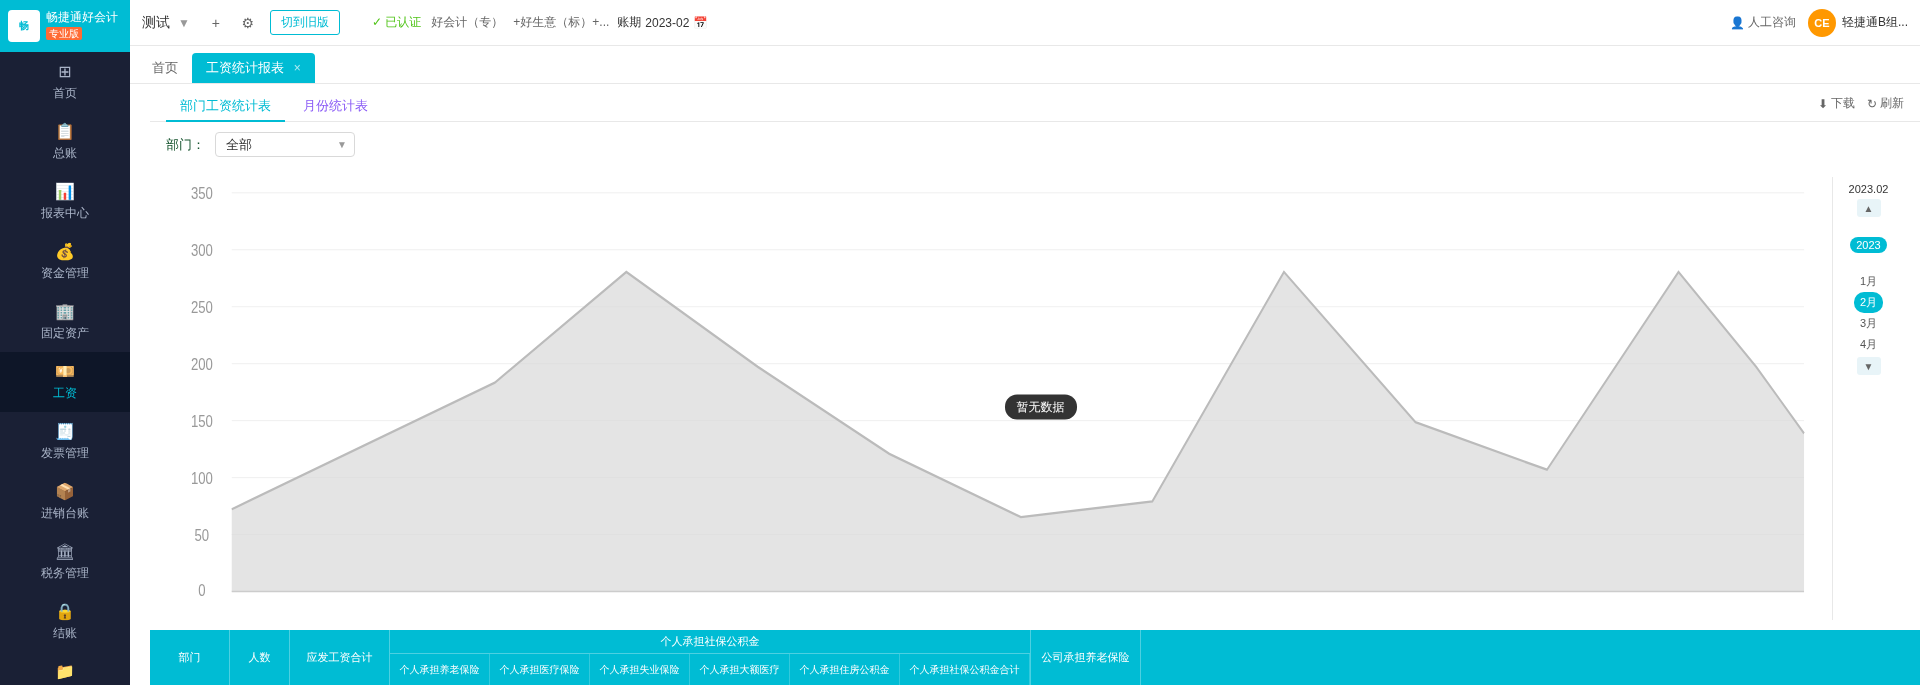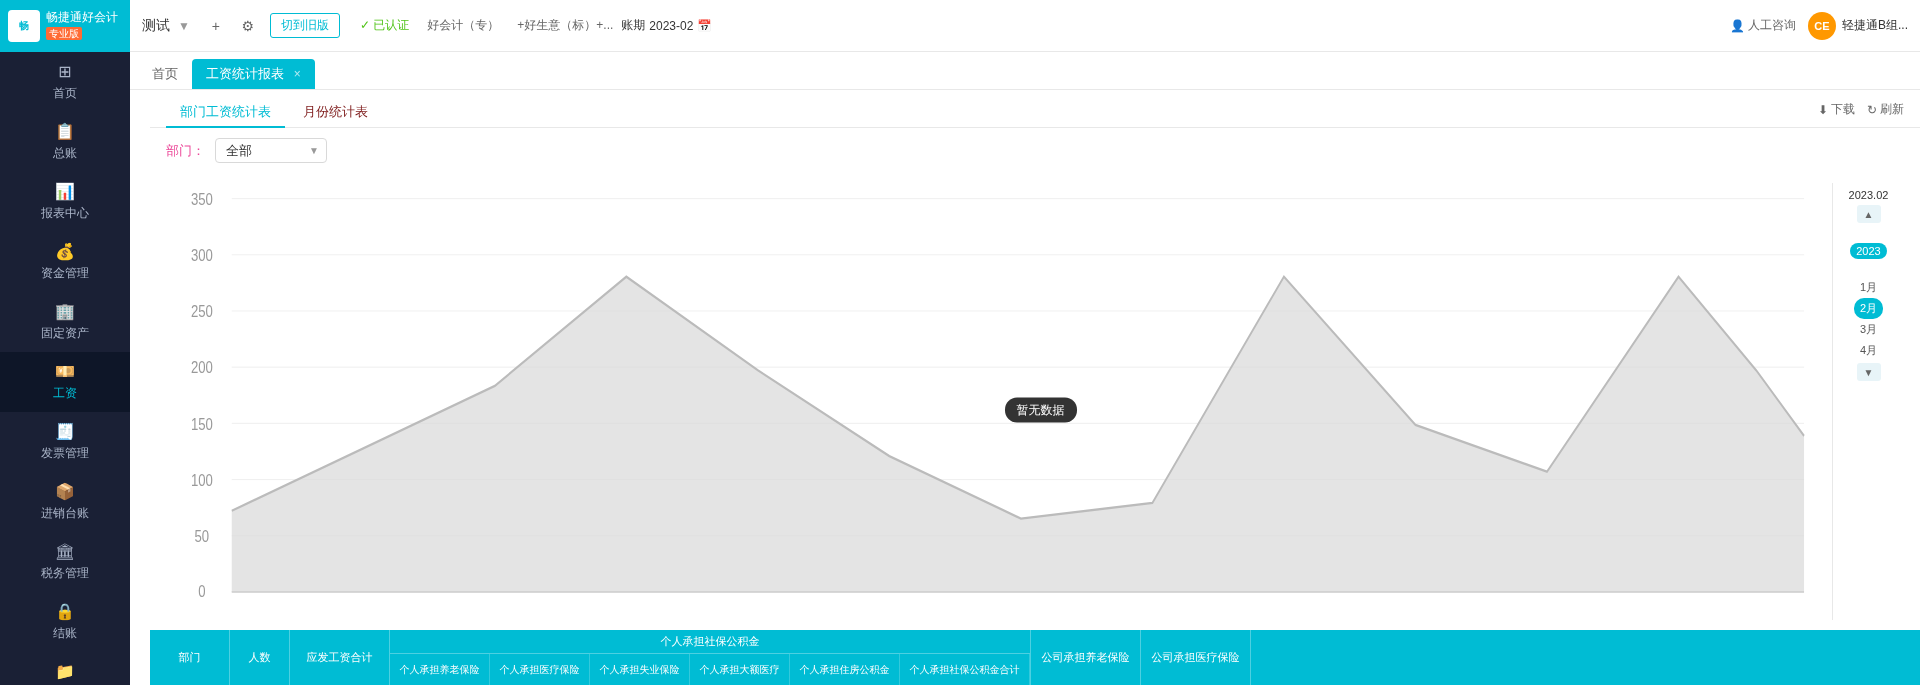--- a/index.html
+++ b/index.html
@@ -61,21 +61,21 @@
       flex: 1;
       display: flex;
       flex-direction: column;
       height: 685px;
       overflow: hidden;
     }
 
     
     .top-header {
       background: #fff;
-      height: 52px;
+      height: 46px;
       display: flex;
       align-items: center;
       padding: 0 12px;
       gap: 8px;
       border-bottom: 1px solid #e8e8e8;
       flex-shrink: 0;
     }
     .header-title { font-size: 14px; color: #333; font-weight: 500; }
     .header-arrow { color: #999; font-size: 12px; }
     .header-btn-group { display: flex; gap: 4px; margin-left: 4px; }
@@ -89,21 +89,21 @@
     }
     .switch-btn {
       border: 1px solid #00bcd4;
       color: #00bcd4;
       background: #fff;
       padding: 3px 10px;
       border-radius: 3px;
       cursor: pointer;
       font-size: 12px;
     }
-    .header-tags { display: flex; gap: 18px; align-items: center; margin-left: 12px; }
+    .header-tags { display: flex; gap: 10px; align-items: center; margin-left: 24px; }
     .tag { font-size: 12px; color: #666; }
     .tag.green { color: #52c41a; }
     .header-period { margin-left: 0; font-size: 12px; color: #333; display: flex; align-items: center; gap: 4px; }
     .header-right { margin-left: auto; display: flex; align-items: center; gap: 12px; }
     .header-right .help-btn { font-size: 12px; color: #666; cursor: pointer; display: flex; align-items: center; gap: 3px; }
     .avatar-area { display: flex; align-items: center; gap: 6px; cursor: pointer; }
     .avatar { width: 28px; height: 28px; background: #ff9800; border-radius: 50%; display: flex; align-items: center; justify-content: center; color: #fff; font-size: 11px; font-weight: bold; }
 
     
     .tabs-bar {
@@ -153,47 +153,47 @@
       padding: 8px 16px 0;
       border-bottom: 1px solid #e8e8e8;
       flex-shrink: 0;
       justify-content: space-between;
     }
     .sub-tabs-left { display: flex; gap: 4px; }
     .sub-tab {
       padding: 5px 14px;
       font-size: 13px;
       cursor: pointer;
-      color: #7f1d1d;
+      color: #8b5cf6;
       border-bottom: 2px solid transparent;
       margin-bottom: -1px;
     }
     .sub-tab.active { color: #00bcd4; border-bottom: 2px solid #00bcd4; }
     .sub-tabs-right { display: flex; gap: 12px; align-items: center; padding-bottom: 6px; }
     .action-btn { font-size: 12px; color: #666; cursor: pointer; display: flex; align-items: center; gap: 3px; }
 
     
     .filter-bar {
       display: flex;
       align-items: center;
       padding: 10px 16px;
       gap: 10px;
       flex-shrink: 0;
     }
-    .filter-label { font-size: 13px; color: #ec4899; }
+    .filter-label { font-size: 13px; color: #14532d; }
     .filter-select {
       border: 1px solid #d9d9d9;
       border-radius: 4px;
       padding: 4px 28px 4px 10px;
       font-size: 13px;
       color: #333;
       background: #fff;
       cursor: pointer;
       appearance: none;
-      width: 112px;
+      width: 140px;
       position: relative;
     }
     .select-wrapper {
       position: relative;
       display: inline-flex;
       align-items: center;
     }
     .select-arrow {
       position: absolute;
       right: 8px;
@@ -507,17 +507,16 @@
           <div class="th-group-cols">
             <div class="th-sub-cell" style="width: 100px; min-width: 100px; font-size: 10px;">个人承担养老保险</div>
             <div class="th-sub-cell" style="width: 100px; min-width: 100px; font-size: 10px;">个人承担医疗保险</div>
             <div class="th-sub-cell" style="width: 100px; min-width: 100px; font-size: 10px;">个人承担失业保险</div>
             <div class="th-sub-cell" style="width: 100px; min-width: 100px; font-size: 10px;">个人承担大额医疗</div>
             <div class="th-sub-cell" style="width: 110px; min-width: 110px; font-size: 10px;">个人承担住房公积金</div>
             <div class="th-sub-cell" style="width: 130px; min-width: 130px; font-size: 10px;">个人承担社保公积金合计</div>
           </div>
         </div>
         <div class="th-cell" style="width: 110px; min-width: 110px;">公司承担养老保险</div>
-        <div class="th-cell" style="width: 110px; min-width: 110px;">公司承担医疗保险</div>
       </div>
 
   </div>
 </div>
 
 </body></html>

